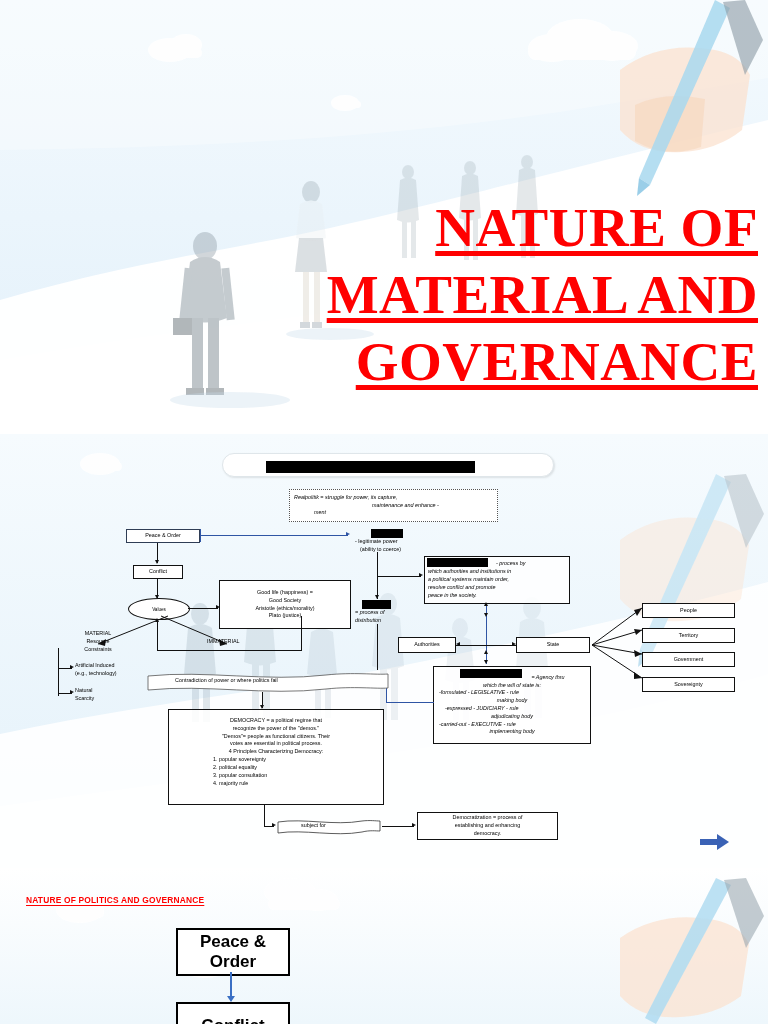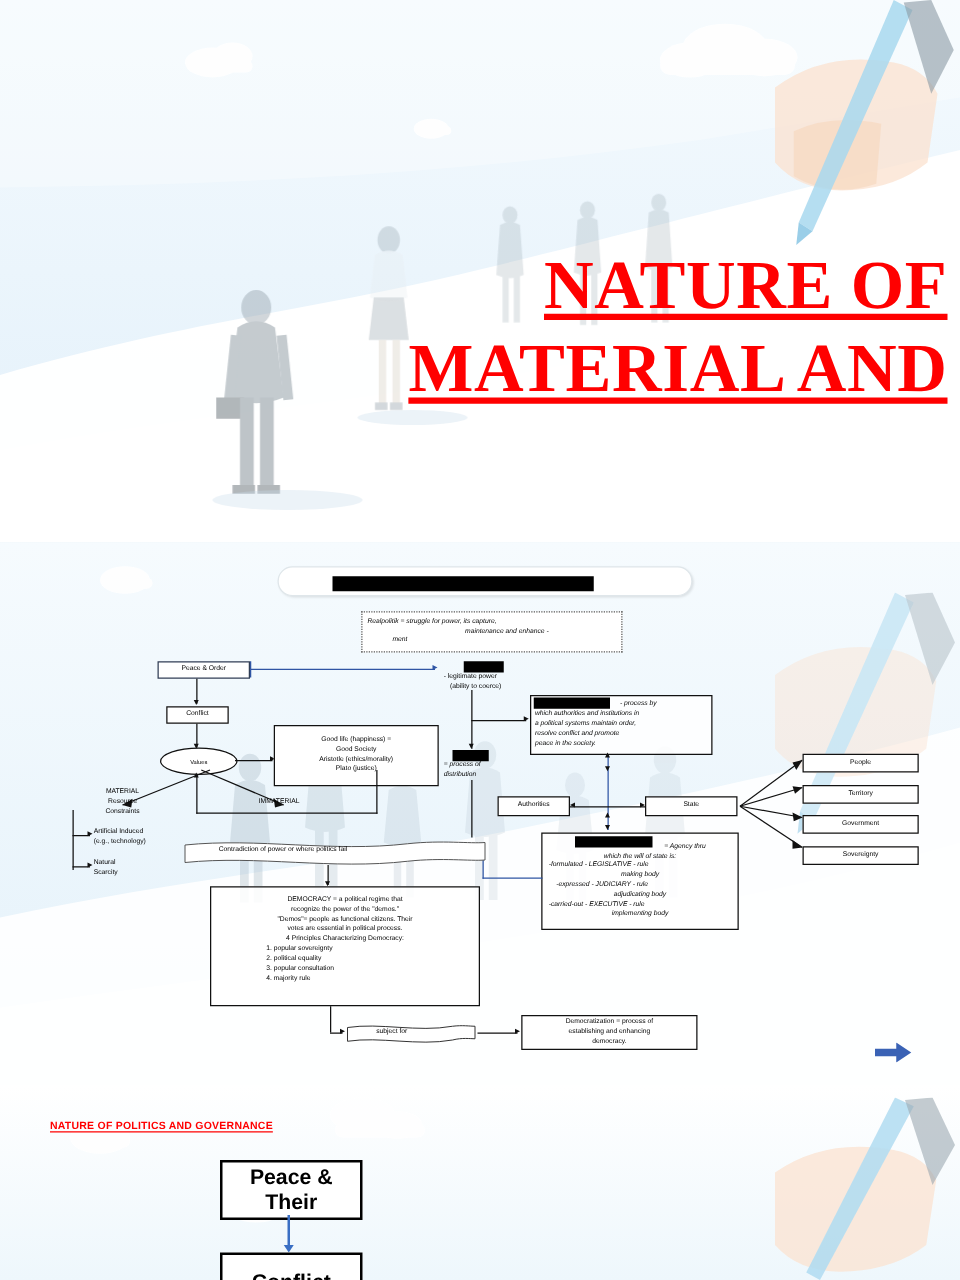--- a/index.html
+++ b/index.html
@@ -194,20 +194,21 @@
     <path d="M25,70 q40,-30 95,-20 q25,5 35,25 l-8,55 q-25,20 -60,22 q-40,3 -62,-22 Z" fill="#fbe2cf" opacity="0.75"></path>
     <path d="M40,105 q30,-14 70,-6 l-4,48 q-35,12 -66,-6 Z" fill="#f7d8c0" opacity="0.7"></path>
     <path d="M120,0 L135,8 L55,185 L44,178 Z" fill="#a8d8ef" opacity="0.85"></path>
     <path d="M55,185 L44,178 L42,196 Z" fill="#8fc9e6" opacity="0.9"></path>
     <path d="M128,2 L150,0 L168,40 L150,75 Z" fill="#8a9aa4" opacity="0.6"></path>
   </svg>
 
   <div class="deck-title" style="right:10px;top:196px;">
     <div>NATURE OF</div>
     <div>MATERIAL AND</div>
+    <div>GOVERNANCE</div>
   </div>
 </div>
 
 <div class="slide" id="slide-2">
 
   <svg style="position:absolute;left:0;top:0;width:768px;height:434px;" viewBox="0 0 768 434">
     <defs>
       <linearGradient id="skyg2" x1="0" y1="0" x2="0" y2="1">
         <stop offset="0%" stop-color="#f6fbfe"></stop>
           <stop offset="100%" stop-color="#e3f1fa"></stop>
@@ -501,25 +502,25 @@
         <rect x="182" y="94" width="50" height="11" rx="5.5"></rect>
     </g>
   </svg>
 
   <svg style="position:absolute;left:598px;top:10px;width:170px;height:146px;opacity:.85;" viewBox="0 0 170 146">
     <path d="M22,60 q40,-28 95,-18 q25,5 34,24 l-8,52 q-25,19 -60,21 q-40,3 -61,-21 Z" fill="#fbe2cf" opacity="0.85"></path>
     <path d="M118,0 L133,7 L58,146 L47,140 Z" fill="#a8d8ef" opacity="0.9"></path>
     <path d="M126,2 L148,0 L166,38 L148,70 Z" fill="#8a9aa4" opacity="0.6"></path>
   </svg>
 
-  <div class="s3-title" style="left:40px;top:27px;">NATURE OF POLITICS AND GOVERNANCE</div>
+  <div class="s3-title" style="left:26px;top:27px;">NATURE OF POLITICS AND GOVERNANCE</div>
 
   <div class="s3-box" style="left:176px;top:928px;width:110px;height:44px;flex-direction:column;margin-top:-868px;">
     <span>Peace &amp;</span>
-    <span>Their</span>
+    <span>Order</span>
   </div>
 
   <div class="s3-arrow-line" style="left:230px;top:104px;height:27px;"></div>
   <div class="s3-arrow-head" style="left:227px;top:128px;"></div>
 
   <div class="s3-box" style="left:176px;top:134px;width:110px;height:44px;">
     <span>Conflict</span>
   </div>
 </div>
 

